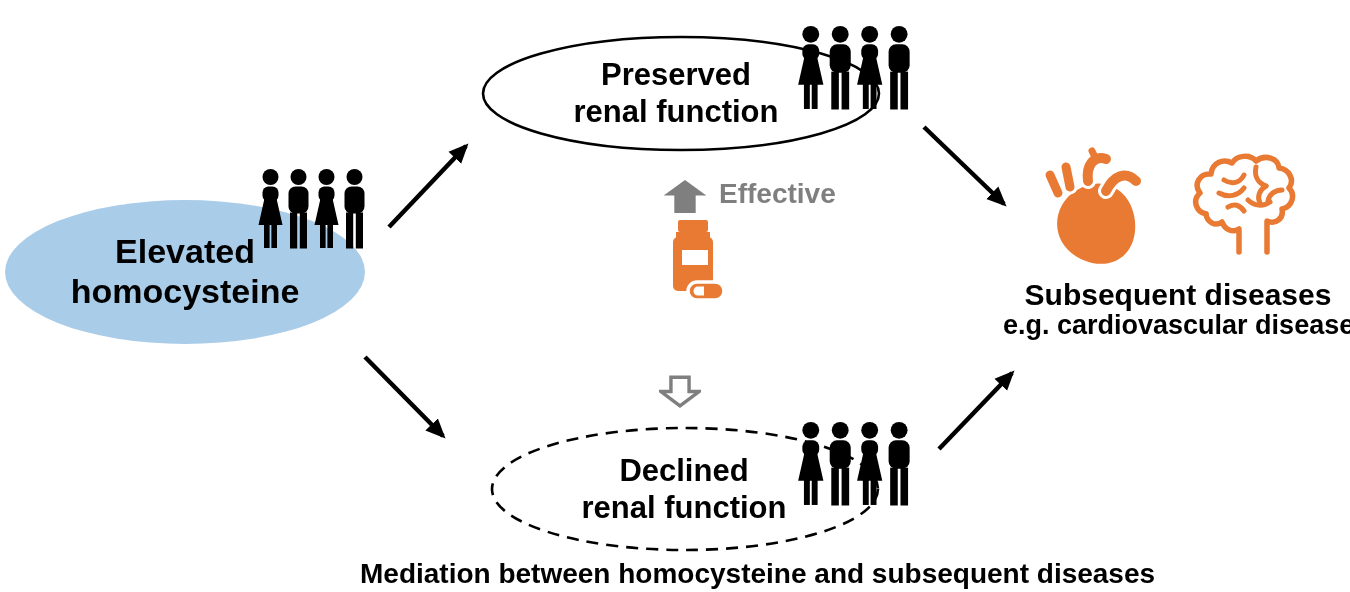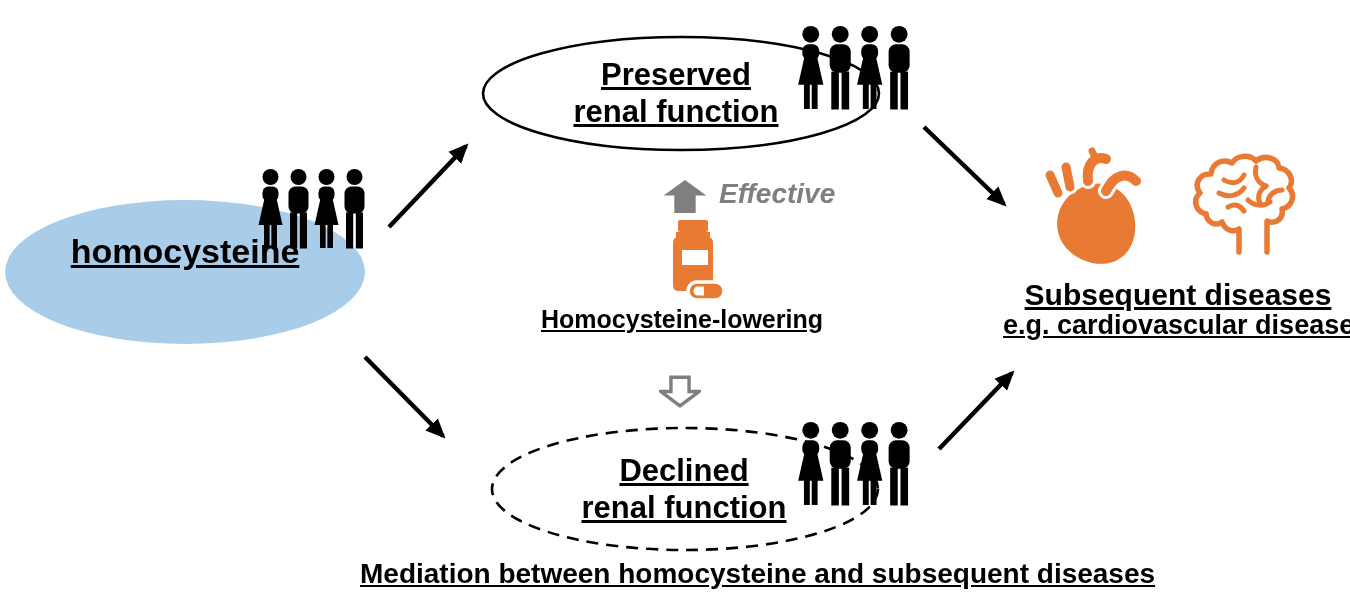--- a/index.html
+++ b/index.html
@@ -4,27 +4,27 @@
 <style>
   html,body{margin:0;padding:0;background:#fff;}
   #stage{
     position:relative;width:1350px;height:592px;background:#fff;overflow:hidden;
     font-family:"Liberation Sans",sans-serif;font-weight:bold;color:var(--ink,#000);
   }
   #stage svg{display:block;}
   .layer{position:absolute;left:0;top:0;width:1350px;height:592px;}
   .abs{position:absolute;}
   .txt{white-space:nowrap;}
-  .center{text-align:center;text-decoration:underline;}
+  .center{text-align:center;}
   
   .exposure-label{left:25px;top:231px;width:320px;font-size:34px;line-height:40px;}
   .preserved-label{left:496px;top:56px;width:360px;font-size:31px;line-height:37px;}
   .declined-label{left:504px;top:452px;width:360px;font-size:31px;line-height:37px;}
   .therapy-label{left:512px;top:307px;width:340px;font-size:25px;line-height:24px;}
-  .effective-label{left:719px;top:178px;font-size:28px;color:var(--muted-gray,#7F7F7F);font-style:italic;}
+  .effective-label{left:719px;top:178px;font-size:28px;color:var(--muted-gray,#7F7F7F);}
   .noneffective-label{left:712px;top:375px;font-size:27px;color:var(--muted-gray,#7F7F7F);}
   .outcome-block{left:1003px;top:278px;width:350px;}
   .outcome-title{font-size:30px;line-height:33px;}
   .outcome-subtitle{font-size:27px;line-height:28px;}
   .caption{left:360px;top:558px;width:700px;font-size:28px;}
   
   .people-icon{color:var(--ink,#000);}
   .accent-icon{color:var(--accent,#E87A33);}
   .gray-icon{color:var(--muted-gray,#7F7F7F);}
 </style>
@@ -158,37 +158,37 @@
     </svg>
 
   <svg class="abs accent-icon" style="left:1032px;top:147px" width="112" height="126">
       <use href="#heart"></use>
     </svg>
   <svg class="abs accent-icon" style="left:1188px;top:150px" width="124" height="120">
       <use href="#brain"></use>
     </svg>
 
   <div class="abs center exposure-label">
+    <div class="txt">Elevated</div>
     <div class="txt">homocysteine</div>
   </div>
 
   <div class="abs center preserved-label">
     <div class="txt">Preserved</div>
     <div class="txt">renal function</div>
   </div>
 
   <div class="abs center declined-label">
     <div class="txt">Declined</div>
     <div class="txt">renal function</div>
   </div>
 
   <div class="abs txt effective-label">Effective</div>
 
   <div class="abs center therapy-label">
-    <div class="txt">Homocysteine-lowering</div>
   </div>
 
 
   <div class="abs center outcome-block">
     <div class="txt outcome-title">Subsequent diseases</div>
     <div class="txt outcome-subtitle">e.g. cardiovascular disease</div>
   </div>
 
   <div class="abs center txt caption">Mediation between homocysteine and subsequent diseases</div>
 

